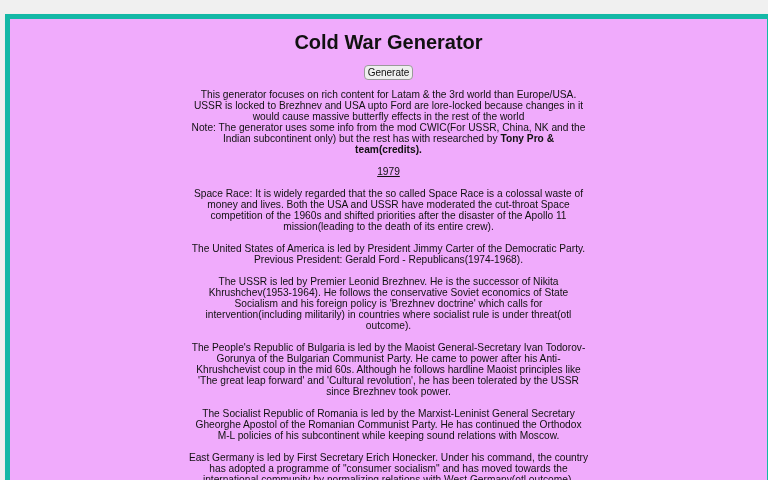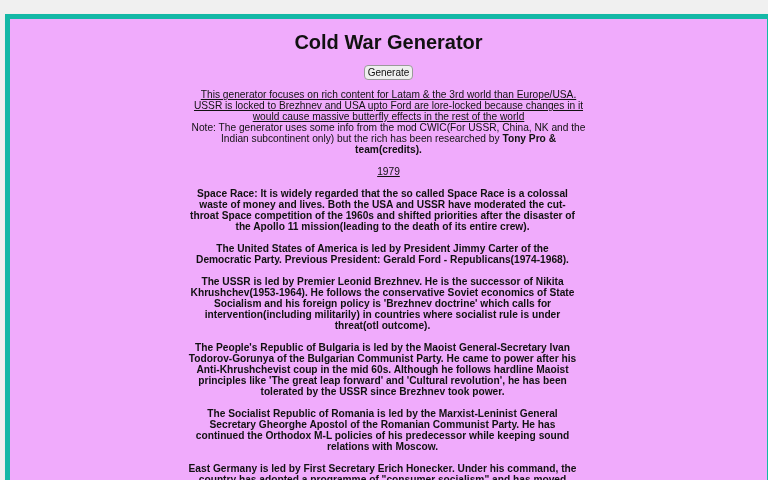--- a/index.html
+++ b/index.html
@@ -34,43 +34,43 @@
     button {
       font-family: "Liberation Sans", sans-serif;
       font-size: 10px;
       padding: 1px 3px;
       background: #efefef;
       border: 1px solid #9a9a9a;
       border-radius: 4px;
       color: #111;
     }
     .intro { margin-top: 9px; }
-    .underline { text-decoration: underline; }
+    .underline { }
     .year {
       margin-top: 11px;
       font-weight: normal;
       text-decoration: underline;
     }
-    p { margin: 11px 12px 0 0; font-weight: bold; }
+    p { margin: 11px 0 0 0; }
     p.first { margin-top: 11px; }
   </style>
 </head>
 <body>
 
 <div class="frame">
   <div class="content">
     <h1>Cold War Generator</h1>
     <div class="btn-wrap">
       <button>Generate</button>
     </div>
     <div class="intro">
       <div class="underline">This generator focuses on rich content for Latam &amp; the 3rd world than Europe/USA. USSR is locked to Brezhnev and USA upto Ford are lore-locked because changes in it would cause massive butterfly effects in the rest of the world</div>
-      <div><span>Note: The generator uses some info from the mod CWIC(For USSR, China, NK and the Indian subcontinent only) but the rich has been researched by </span><b>Tony Pro &amp; team(credits).</b></div>
+      <div><span>Note: The generator uses some info from the mod CWIC(For USSR, China, NK and the Indian subcontinent only) but the rest has with researched by </span><b>Tony Pro &amp; team(credits).</b></div>
     </div>
     <div class="year">1979</div>
     <p class="first">Space Race: It is widely regarded that the so called Space Race is a colossal waste of money and lives. Both the USA and USSR have moderated the cut-throat Space competition of the 1960s and shifted priorities after the disaster of the Apollo 11 mission(leading to the death of its entire crew).</p>
     <p>The United States of America is led by President Jimmy Carter of the Democratic Party. Previous President: Gerald Ford - Republicans(1974-1968).</p>
     <p>The USSR is led by Premier Leonid Brezhnev. He is the successor of Nikita Khrushchev(1953-1964). He follows the conservative Soviet economics of State Socialism and his foreign policy is 'Brezhnev doctrine' which calls for intervention(including militarily) in countries where socialist rule is under threat(otl outcome).</p>
     <p>The People's Republic of Bulgaria is led by the Maoist General-Secretary Ivan Todorov-Gorunya of the Bulgarian Communist Party. He came to power after his Anti-Khrushchevist coup in the mid 60s. Although he follows hardline Maoist principles like 'The great leap forward' and 'Cultural revolution', he has been tolerated by the USSR since Brezhnev took power.</p>
-    <p>The Socialist Republic of Romania is led by the Marxist-Leninist General Secretary Gheorghe Apostol of the Romanian Communist Party. He has continued the Orthodox M-L policies of his predecessor while keeping sound relations with Moscow.</p>
+    <p>The Socialist Republic of Romania is led by the Marxist-Leninist General Secretary Gheorghe Apostol of the Romanian Communist Party. He has continued the Orthodox M-L policies of his subcontinent while keeping sound relations with Moscow.</p>
     <p>East Germany is led by First Secretary Erich Honecker. Under his command, the country has adopted a programme of "consumer socialism" and has moved towards the international community by normalizing relations with West Germany(otl outcome).</p>
   </div>
 </div>
 
 </body></html>

